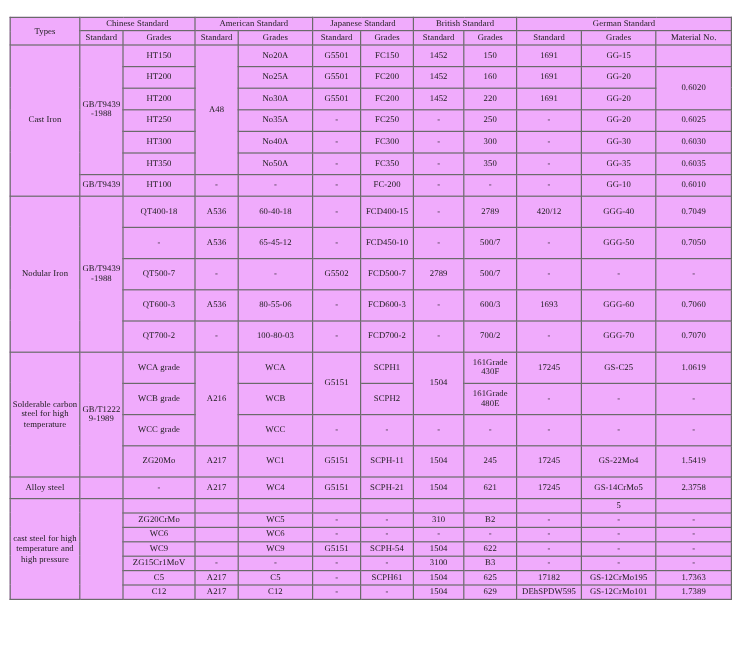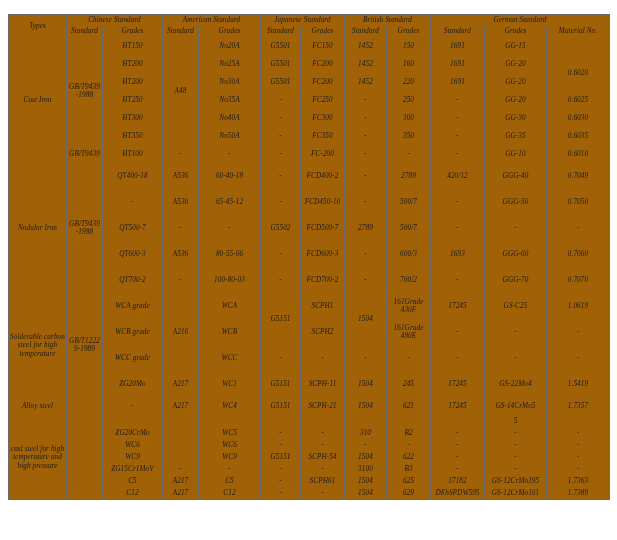--- a/index.html
+++ b/index.html
@@ -18,22 +18,21 @@
     position: relative;
     width: 617px;
     height: 540px;
     box-sizing: border-box;
     padding: 14px 8px 8px 8px;
   }
   table.std-table {
     border-collapse: collapse;
     table-layout: fixed;
     width: 601px;
-    background: #a16207;
-    font-style: italic;
+    background: #f0abfc;
   }
   table.std-table td,
   table.std-table th {
     border: 1px solid #6a6a6a;
     font-weight: normal;
     font-size: 7.2px;
     line-height: 1.18;
     text-align: center;
     vertical-align: middle;
     padding: 1px 1px;
@@ -187,21 +186,21 @@
           <td class="left-al">GG-10</td>
           <td class="left-al">0.6010</td>
         </tr>
         <tr class="r-tall">
           <td rowspan="5" class="types-cell">Nodular Iron</td>
           <td rowspan="5">GB/T9439-1988</td>
           <td>QT400-18</td>
           <td>A536</td>
           <td>60-40-18</td>
           <td>-</td>
-          <td>FCD400-2</td>
+          <td>FCD400-15</td>
           <td>-</td>
           <td>2789</td>
           <td>420/12</td>
           <td class="left-al">GGG-40</td>
           <td class="left-al">0.7049</td>
         </tr>
         <tr class="r-tall">
           <td>-</td>
           <td>A536</td>
           <td>65-45-12</td>
@@ -300,21 +299,21 @@
           <td rowspan="1"></td>
           <td>-</td>
           <td>A217</td>
           <td>WC4</td>
           <td>G5151</td>
           <td>SCPH-21</td>
           <td>1504</td>
           <td>621</td>
           <td>17245</td>
           <td class="left-al">GS-14CrMo5</td>
-          <td class="left-al">1.7357</td>
+          <td class="left-al">2.3758</td>
         </tr>
         <tr class="r-xs">
           <td rowspan="7" class="types-cell">cast steel for high temperature and high pressure</td>
           <td rowspan="7"></td>
           <td></td>
           <td></td>
           <td></td>
           <td></td>
           <td></td>
           <td></td>

